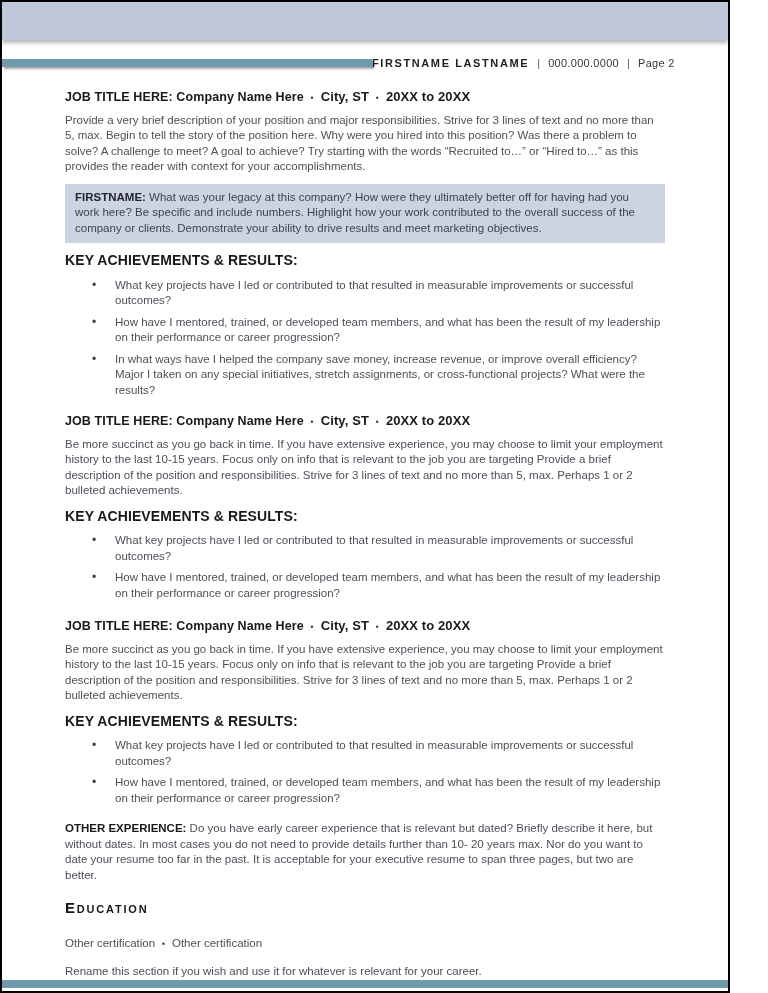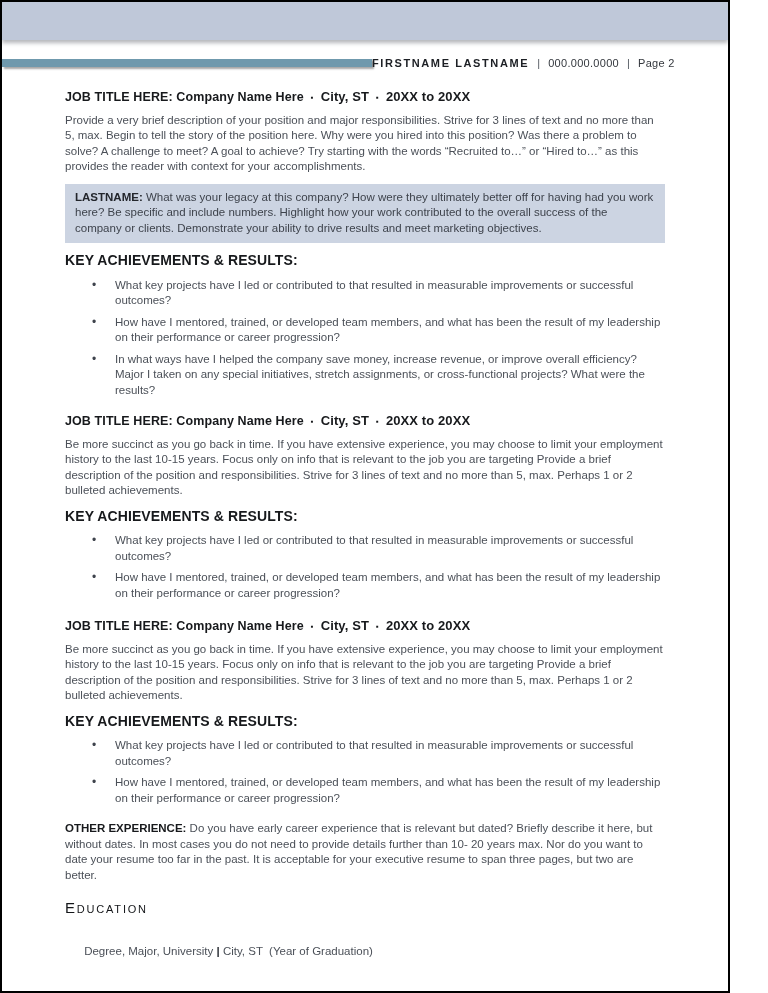--- a/index.html
+++ b/index.html
@@ -111,21 +111,21 @@
     font-size: 12px;
   }
   .bullet-text { flex: 1 1 auto; }
 
   .other-exp { margin-top: 15px; }
   .other-exp-label { font-weight: bold; color: #17191c; }
 
   .section-heading {
     margin-top: 17px;
     font-variant: small-caps;
-    font-weight: normal;
+    font-weight: bold;
     font-size: 15px;
     letter-spacing: 1.8px;
     color: #141619;
   }
   .edu-degree { margin-top: 13px; white-space: pre-wrap; }
   .edu-degree .pipe-sep { font-weight: bold; color: #2b2f36; }
   .edu-certs { margin-top: 20px; }
   .assoc-text { margin-top: 13px; }
 
   
@@ -160,21 +160,21 @@
   </div>
 
   <div class="content">
 
     <div class="job-title jt1">
       <span>JOB TITLE HERE: Company Name Here</span><span class="sq-sep">▪</span><span class="job-city">City, ST</span><span class="sq-sep">▪</span><span class="job-dates">20XX to 20XX</span>
     </div>
     <p class="job-desc">Provide a very brief description of your position and major responsibilities. Strive for 3 lines of text and no more than 5, max. Begin to tell the story of the position here. Why were you hired into this position? Was there a problem to solve? A challenge to meet? A goal to achieve? Try starting with the words “Recruited to…” or “Hired to…” as this provides the reader with context for your accomplishments.</p>
 
     <div class="snapshot-box">
-      <span class="snapshot-label">LASTNAME:</span><span> What was your legacy at this company? How were they ultimately better off for having had you work here? Be specific and include numbers. Highlight how your work contributed to the overall success of the company or clients. Demonstrate your ability to drive results and meet marketing objectives.</span>
+      <span class="snapshot-label">FIRSTNAME:</span><span> What was your legacy at this company? How were they ultimately better off for having had you work here? Be specific and include numbers. Highlight how your work contributed to the overall success of the company or clients. Demonstrate your ability to drive results and meet marketing objectives.</span>
     </div>
 
     <div class="key-heading">KEY ACHIEVEMENTS &amp; RESULTS:</div>
     <div class="bullet-list">
       <div class="bullet-item">
         <span class="bullet-marker">•</span>
         <span class="bullet-text">What key projects have I led or contributed to that resulted in measurable improvements or successful outcomes?</span>
       </div>
       <div class="bullet-item">
         <span class="bullet-marker">•</span>
@@ -218,27 +218,25 @@
         <span class="bullet-marker">•</span>
         <span class="bullet-text">How have I mentored, trained, or developed team members, and what has been the result of my leadership on their performance or career progression?</span>
       </div>
     </div>
 
     <p class="other-exp">
       <span class="other-exp-label">OTHER EXPERIENCE:</span><span> Do you have early career experience that is relevant but dated? Briefly describe it here, but without dates. In most cases you do not need to provide details further than 10- 20 years max. Nor do you want to date your resume too far in the past. It is acceptable for your executive resume to span three pages, but two are better.</span>
     </p>
 
     <div class="section-heading">Education</div>
-    <p class="edu-degree">
-      <span>Degree, Major, University </span><span class="pipe-sep">|</span><span> City, ST  (Year of Graduation)</span>
-    </p>
     <p class="edu-certs">
       <span>Other certification</span><span class="sq-sep">▪</span><span>Other certification</span>
     </p>
 
+    <p class="assoc-text">Rename this section if you wish and use it for whatever is relevant for your career.</p>
 
   </div>
 
   <div class="footer">
     <div class="footer-accent-bar"></div>
     <div class="footer-gap"></div>
     <div class="bottom-band"></div>
   </div>
 
 </div>

